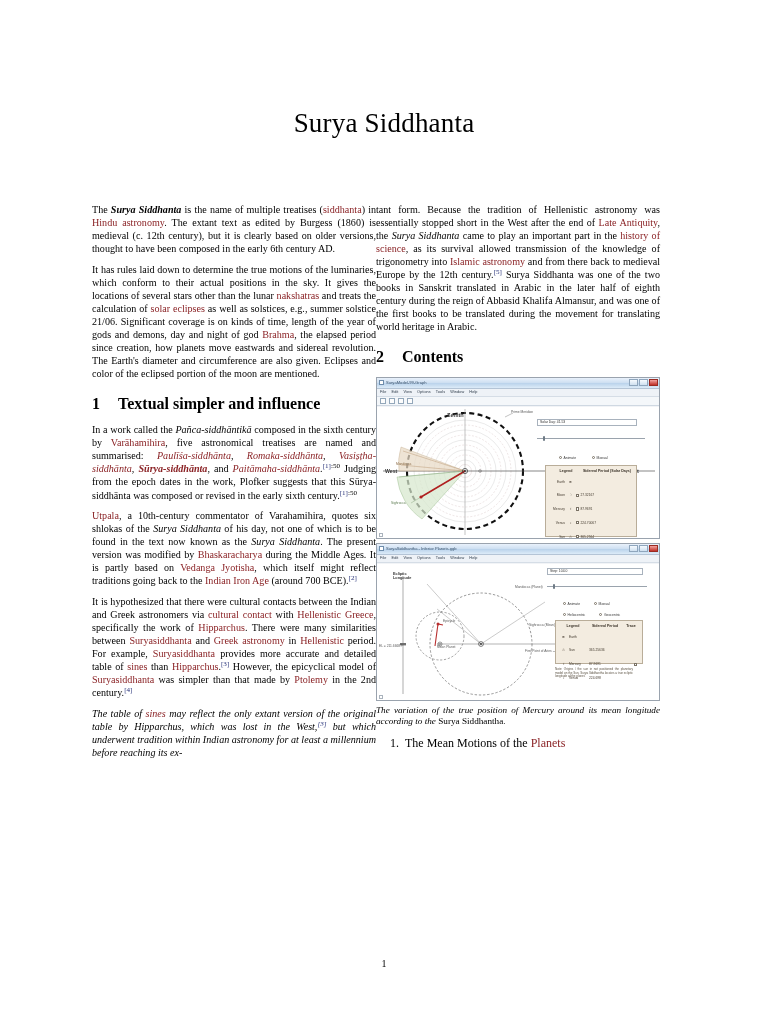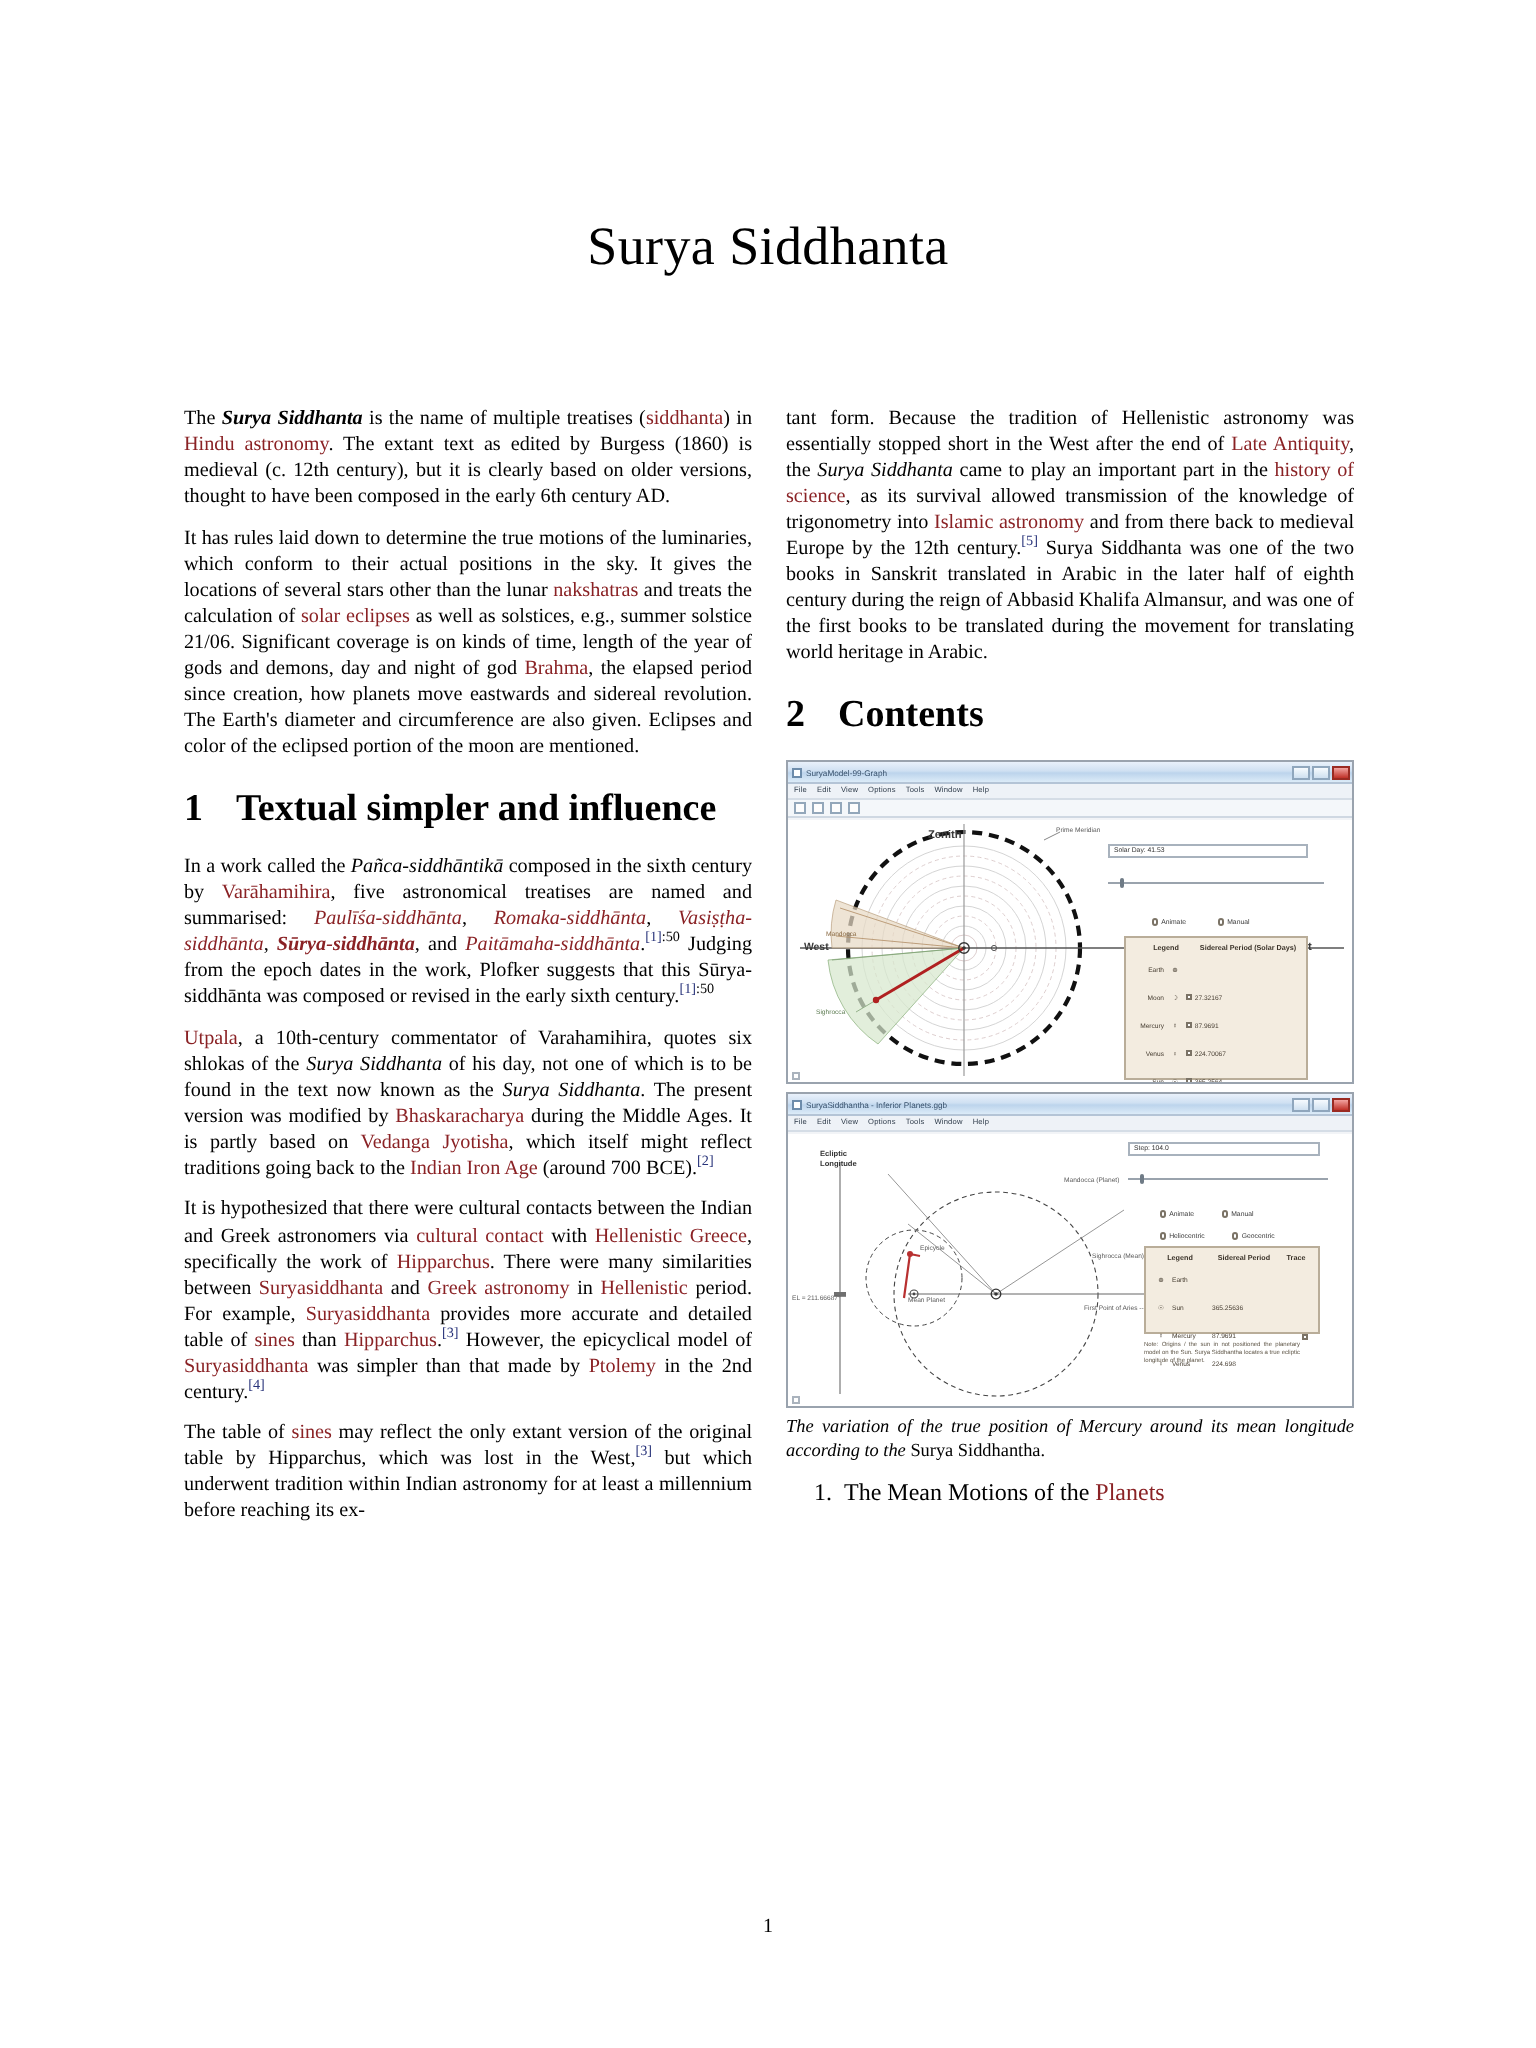--- a/index.html
+++ b/index.html
@@ -26,49 +26,48 @@
     letter-spacing: .2px;
     margin: 0;
     padding-top: 108px;
   }
   .columns {
     position: absolute;
     top: 203px;
     left: 92px;
     width: 586px;
     display: flex;
-    gap: 17px;
   }
   .col {
     width: 284px;
     font-size: 10.1px;
     line-height: 13.05px;
     text-align: justify;
     text-justify: inter-word;
     hyphens: none;
   }
   p { margin: 0 0 7.5px 0; }
-  p.tight { margin-bottom: 0; }
+  p.tight { margin-bottom: 0; font-style: italic; }
   .lnk { color: #8a2225; }
   .ital { font-style: italic; }
   .bi { font-style: italic; font-weight: bold; }
   .cite {
     color: #28337a;
     font-size: 7.1px;
     vertical-align: super;
     line-height: 0;
   }
   .citesuf {
     font-size: 7.1px;
     vertical-align: super;
     line-height: 0;
     color: #000;
   }
   h2.sec {
-    font-size: 19px;
+    font-size: 16px;
     font-weight: bold;
     margin: 14px 0 10px 0;
     line-height: 1.2;
   }
   h2.sec .num { display: inline-block; width: 26px; }
   h3.sub {
     font-size: 11.4px;
     font-weight: bold;
     margin: 12px 0 9px 0;
     line-height: 1.2;

